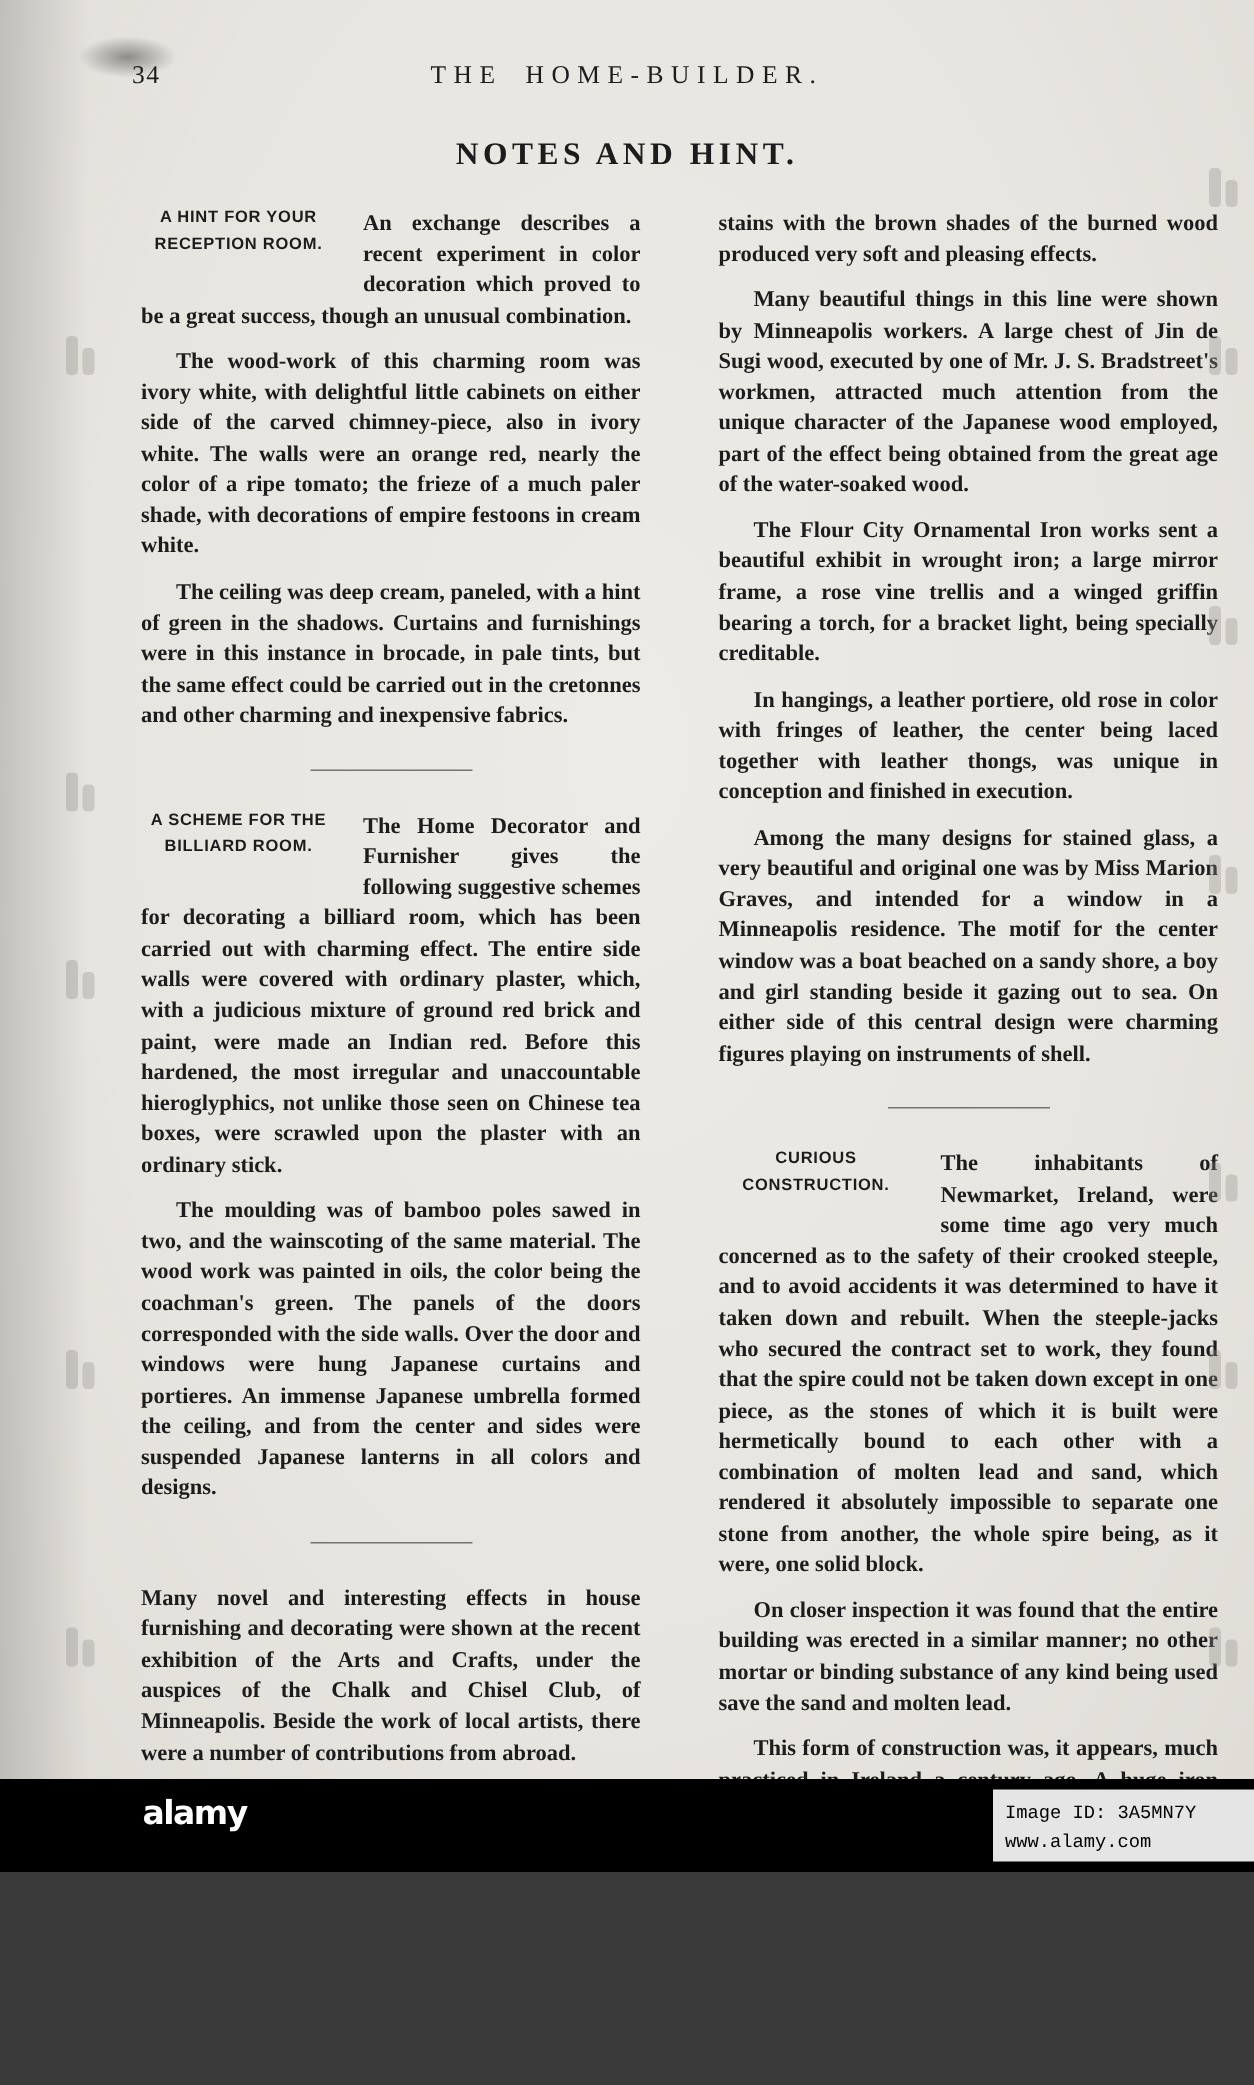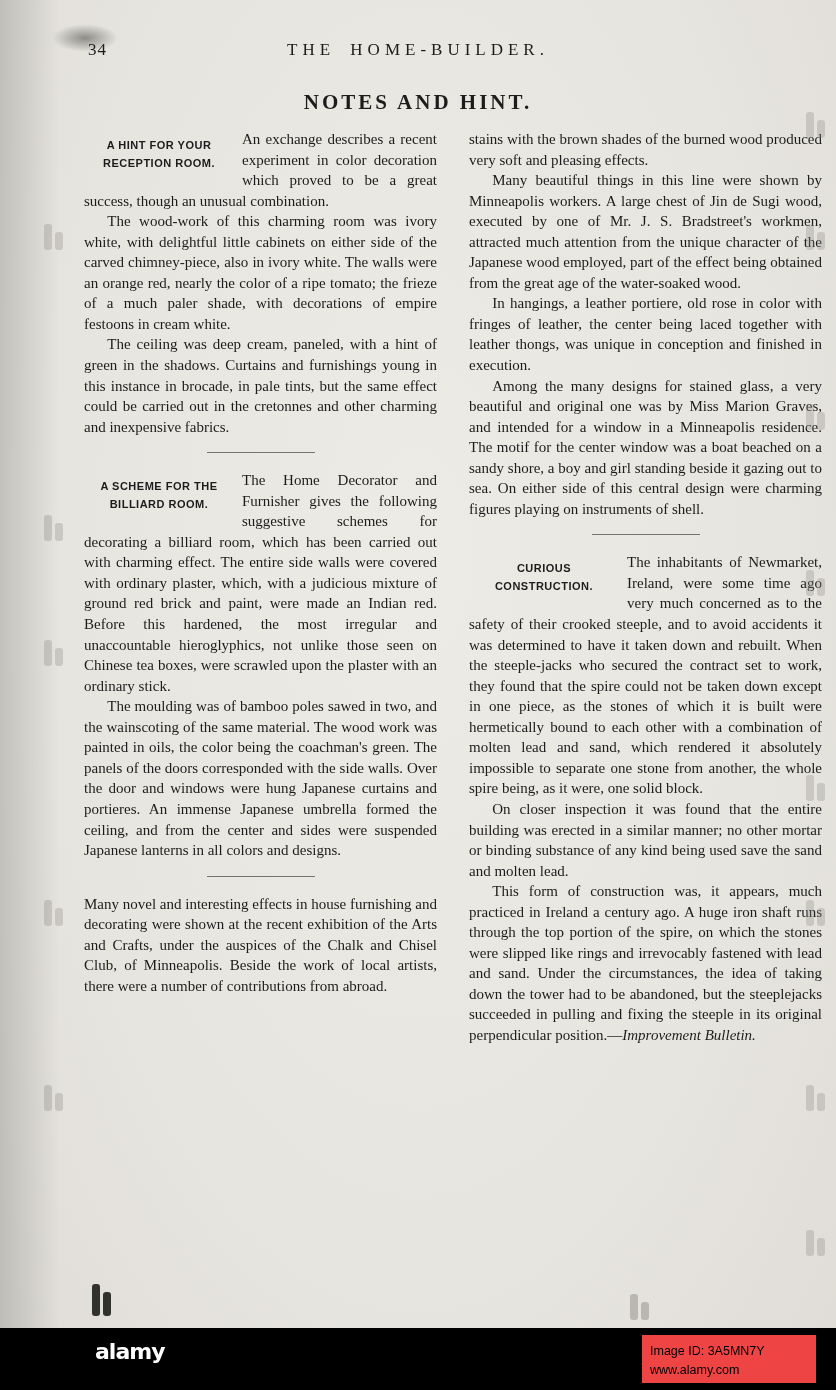--- a/index.html
+++ b/index.html
@@ -1,18 +1,18 @@
 <!DOCTYPE html>
 <html><head>
 <meta charset="utf-8">
 <style>
   html,body { margin:0; padding:0; background:#3a3a3a; }
   .scan {
     position:relative;
-    width:836px; height:1390px;
+    width:836px; height:1248px;
     margin:0 auto;
     background: radial-gradient(ellipse at 50% 40%, #edebe6 0%, #e7e5df 60%, #dedcd5 100%);
     overflow:hidden;
     font-family:"Liberation Serif","DejaVu Serif",serif;
     color:#1c1c1c;
   }
   
   .scan::before {
     content:""; position:absolute; left:0; top:0; bottom:62px; width:70px;
     background:linear-gradient(90deg, rgba(20,20,20,0.16), rgba(20,20,20,0.0) 85%);
@@ -50,21 +50,21 @@
   .col { flex:1 1 0; min-width:0; }
 
   .sec { overflow:hidden; }
   .runhead {
     float:left; width:150px;
     margin:8px 8px 12px 0;
     font-family:"Liberation Sans","DejaVu Sans",sans-serif;
     font-weight:bold; font-size:11px; line-height:1.6;
     letter-spacing:0.5px; text-align:center; text-indent:0;
   }
-  .sec p { margin:0; text-indent:1.55em; }
+  .sec p { margin:10px; text-indent:1.55em;font-weight:bold; }
   .sec p.lead { text-indent:0; }
   .cite { font-style:italic; }
 
   .rule {
     width:108px; margin:15px auto 17px auto;
     border-top:1px solid rgba(20,20,20,0.55);
     height:0;
   }
 
   
@@ -80,23 +80,23 @@
   .alamy-bar {
     position:absolute; left:0; right:0; bottom:0; height:62px;
     background:#000; z-index:5;
   }
   .brand {
     position:absolute; left:95px; top:11px;
     font-family:"DejaVu Sans","Liberation Sans",sans-serif;
     font-weight:bold; font-size:22px; color:#ffffff; letter-spacing:-1px;
   }
   .info {
-    position:absolute; right:20px; top:7px; bottom:7px; width:158px;
-    background:#ef4444; color:#000;
-    font-family:Liberation Sans, sans-serif;
+    position:absolute; right:0; top:7px; bottom:7px; width:158px;
+    background:#e5e5e5; color:#000;
+    font-family:Liberation Mono, monospace;
     font-size:12.5px; line-height:1.5;
     padding:7px 8px;
   }
 </style>
 </head>
 <body>
 
 <div class="scan">
 
   <div class="smudge"></div>
@@ -108,21 +108,21 @@
   <h2 class="article-title">NOTES AND HINT.</h2>
 
   <div class="columns">
 
     <div class="col">
 
       <section class="sec">
         <div class="runhead">A HINT FOR YOUR RECEPTION ROOM.</div>
         <p class="lead">An exchange describes a recent experiment in color decoration which proved to be a great success, though an unusual combination.</p>
         <p>The wood-work of this charming room was ivory white, with delightful little cabinets on either side of the carved chimney-piece, also in ivory white. The walls were an orange red, nearly the color of a ripe tomato; the frieze of a much paler shade, with decorations of empire festoons in cream white.</p>
-        <p>The ceiling was deep cream, paneled, with a hint of green in the shadows. Curtains and furnishings young in this instance in brocade, in pale tints, but the same effect could be carried out in the cretonnes and other charming and inexpensive fabrics.</p>
+        <p>The ceiling was deep cream, paneled, with a hint of green in the shadows. Curtains and furnishings were in this instance in brocade, in pale tints, but the same effect could be carried out in the cretonnes and other charming and inexpensive fabrics.</p>
       </section>
 
       <div class="rule"></div>
 
       <section class="sec">
         <div class="runhead">A SCHEME FOR THE BILLIARD ROOM.</div>
         <p class="lead">The Home Decorator and Furnisher gives the following suggestive schemes for decorating a billiard room, which has been carried out with charming effect. The entire side walls were covered with ordinary plaster, which, with a judicious mixture of ground red brick and paint, were made an Indian red. Before this hardened, the most irregular and unaccountable hieroglyphics, not unlike those seen on Chinese tea boxes, were scrawled upon the plaster with an ordinary stick.</p>
         <p>The moulding was of bamboo poles sawed in two, and the wainscoting of the same material. The wood work was painted in oils, the color being the coachman's green. The panels of the doors corresponded with the side walls. Over the door and windows were hung Japanese curtains and portieres. An immense Japanese umbrella formed the ceiling, and from the center and sides were suspended Japanese lanterns in all colors and designs.</p>
       </section>
 
@@ -132,20 +132,21 @@
         <p class="lead">Many novel and interesting effects in house furnishing and decorating were shown at the recent exhibition of the Arts and Crafts, under the auspices of the Chalk and Chisel Club, of Minneapolis. Beside the work of local artists, there were a number of contributions from abroad.</p>
       </section>
 
     </div>
 
     <div class="col">
 
       <section class="sec">
         <p class="lead">stains with the brown shades of the burned wood produced very soft and pleasing effects.</p>
         <p>Many beautiful things in this line were shown by Minneapolis workers. A large chest of Jin de Sugi wood, executed by one of Mr. J. S. Bradstreet's workmen, attracted much attention from the unique character of the Japanese wood employed, part of the effect being obtained from the great age of the water-soaked wood.</p>
+        <p>The Flour City Ornamental Iron works sent a beautiful exhibit in wrought iron; a large mirror frame, a rose vine trellis and a winged griffin bearing a torch, for a bracket light, being specially creditable.</p>
         <p>In hangings, a leather portiere, old rose in color with fringes of leather, the center being laced together with leather thongs, was unique in conception and finished in execution.</p>
         <p>Among the many designs for stained glass, a very beautiful and original one was by Miss Marion Graves, and intended for a window in a Minneapolis residence. The motif for the center window was a boat beached on a sandy shore, a boy and girl standing beside it gazing out to sea. On either side of this central design were charming figures playing on instruments of shell.</p>
       </section>
 
       <div class="rule"></div>
 
       <section class="sec">
         <div class="runhead">CURIOUS CONSTRUCTION.</div>
         <p class="lead">The inhabitants of Newmarket, Ireland, were some time ago very much concerned as to the safety of their crooked steeple, and to avoid accidents it was determined to have it taken down and rebuilt. When the steeple-jacks who secured the contract set to work, they found that the spire could not be taken down except in one piece, as the stones of which it is built were hermetically bound to each other with a combination of molten lead and sand, which rendered it absolutely impossible to separate one stone from another, the whole spire being, as it were, one solid block.</p>
         <p>On closer inspection it was found that the entire building was erected in a similar manner; no other mortar or binding substance of any kind being used save the sand and molten lead.</p>

